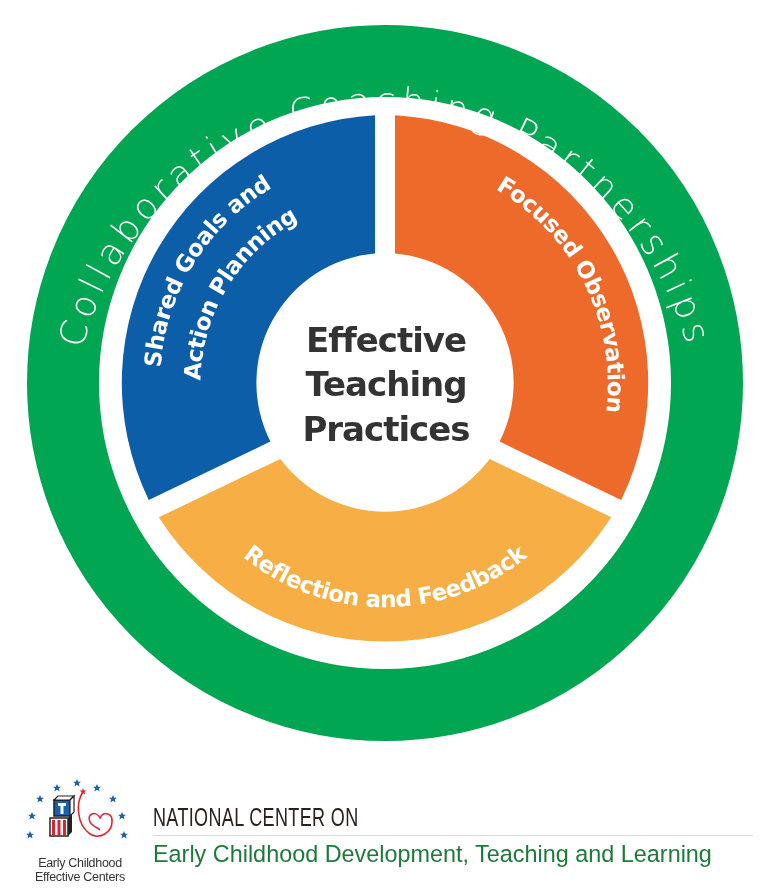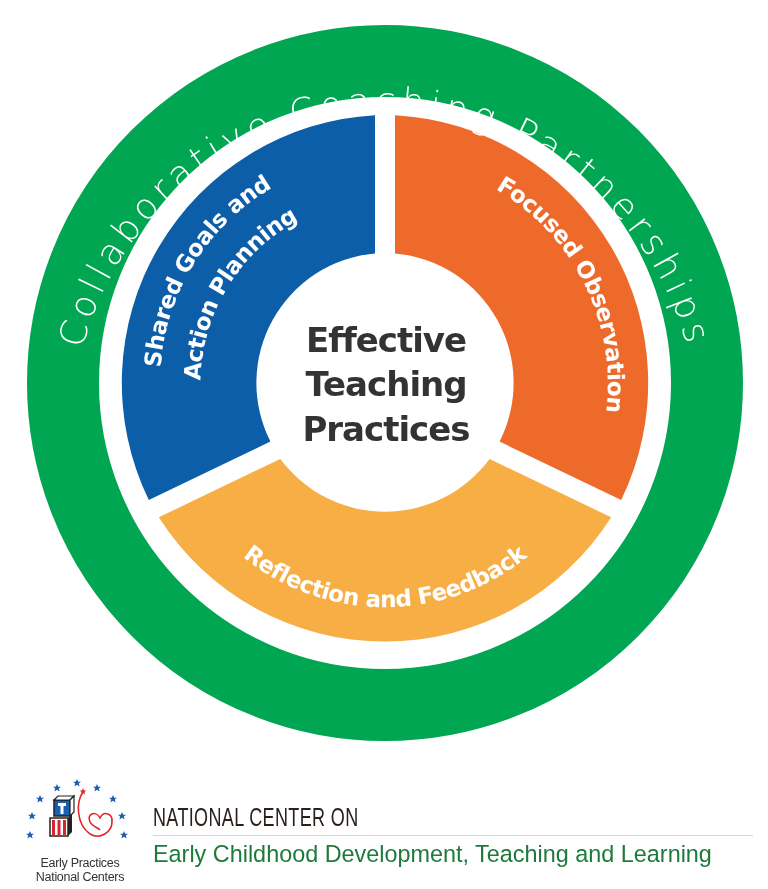--- a/index.html
+++ b/index.html
@@ -92,21 +92,21 @@
         <rect x="37.5" y="44" width="3" height="15" fill="#d7262e"></rect>
         <rect x="43" y="44" width="3" height="15" fill="#d7262e"></rect>
         <polygon points="48,42 52,38 52,56 48,60" fill="#222"></polygon>
       </g>
       <g fill="none" stroke="#e0262e" stroke-width="1.6">
         <path d="M 63 16 C 56 26, 56 48, 70 58 C 80 64, 92 56, 92 46 C 93 38, 84 34, 80 42 C 76 34, 66 38, 70 46 C 72 50, 78 52, 80 54"></path>
         <polygon points="63,12 64,14.5 66.5,14.5 64.5,16 65.2,18.5 63,17 60.8,18.5 61.5,16 59.5,14.5 62,14.5" fill="#e0262e" stroke="none"></polygon>
       </g>
     </svg>
     <div class="logo-text">
-      <div>Early Practices</div>
-      <div>National Centers</div>
+      <div>Early Childhood</div>
+      <div>Effective Centers</div>
     </div>
   </div>
 
   <div class="org-top">NATIONAL CENTER ON</div>
   <div class="org-rule"></div>
   <div class="org-bottom">Early Childhood Development, Teaching and Learning</div>
 </div>
 
 </body></html>

